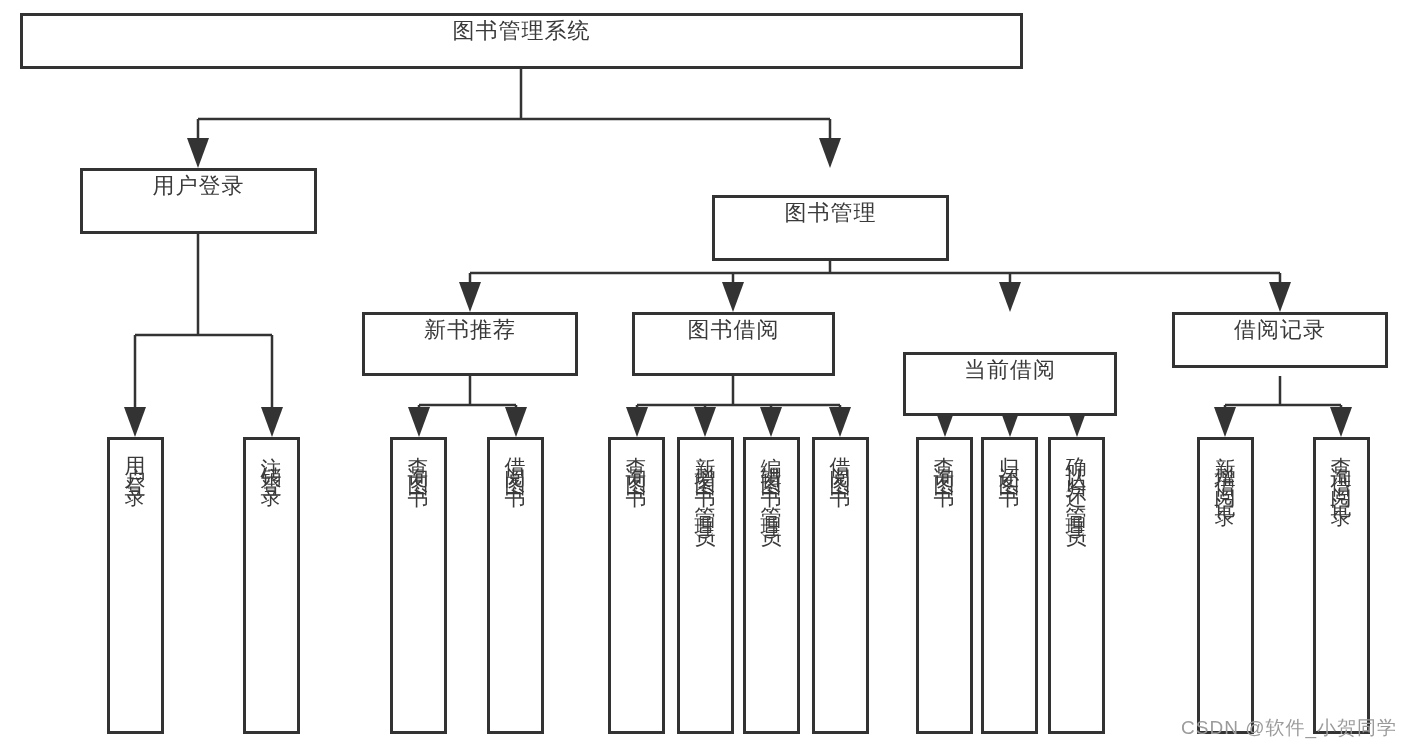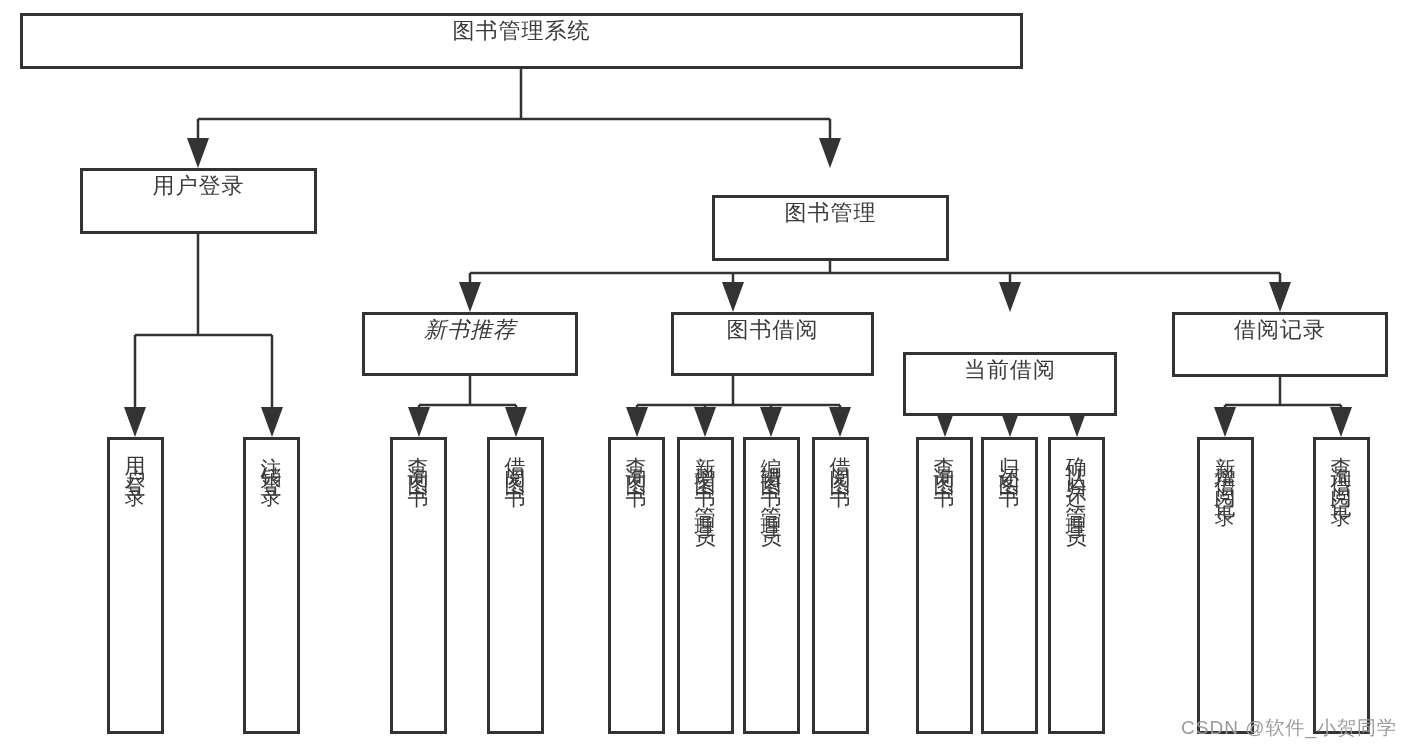--- a/index.html
+++ b/index.html
@@ -100,30 +100,30 @@
     <span>图书管理系统</span>
   </div>
 
   <div class="node hnode" style="left:80px; top:168px; width:237px; height:66px;">
     <span>用户登录</span>
   </div>
   <div class="node hnode" style="left:712px; top:168px; width:237px; height:66px;margin-top:27px;">
     <span>图书管理</span>
   </div>
 
-  <div class="node hnode" style="left:362px; top:312px; width:216px; height:64px;font-style:italic;">
+  <div class="node hnode" style="left:362px; top:312px; width:216px; height:64px;">
     <span>新书推荐</span>
   </div>
-  <div class="node hnode" style="left:632px; top:312px; width:203px; height:64px;margin-left:39px;">
+  <div class="node hnode" style="left:632px; top:312px; width:203px; height:64px;">
     <span>图书借阅</span>
   </div>
   <div class="node hnode" style="left:903px; top:312px; width:214px; height:64px;margin-top:40px;">
     <span>当前借阅</span>
   </div>
-  <div class="node hnode" style="left:1172px; top:312px; width:216px; height:65px;">
+  <div class="node hnode" style="left:1172px; top:312px; width:216px; height:56px;">
     <span>借阅记录</span>
   </div>
 
   <div class="node vnode" style="left:107px;">
     <span class="vtext">用户登录</span>
   </div>
   <div class="node vnode" style="left:243px;">
     <span class="vtext">注销登录</span>
   </div>
   <div class="node vnode" style="left:390px;">

